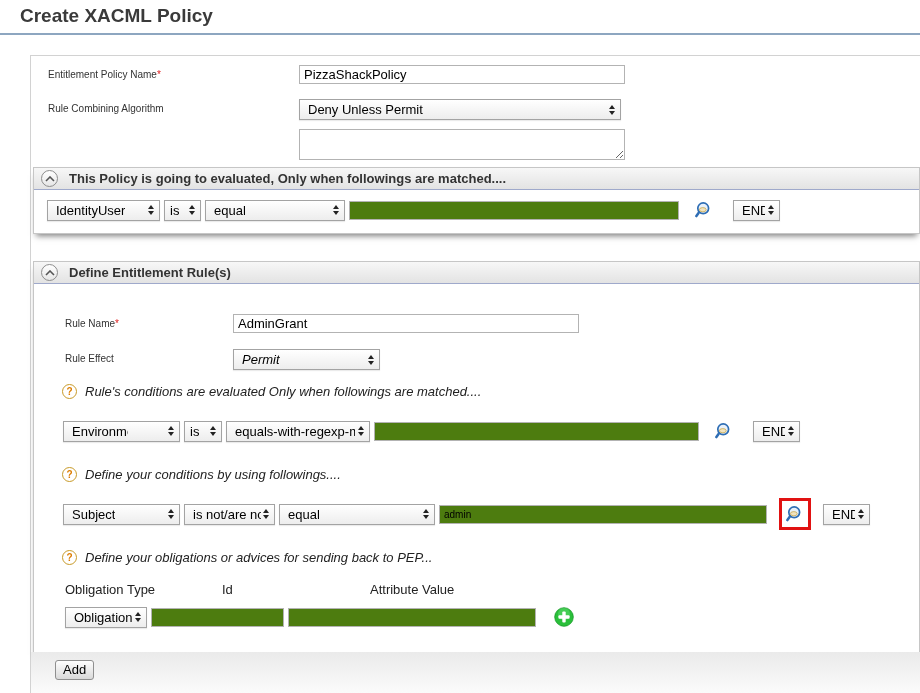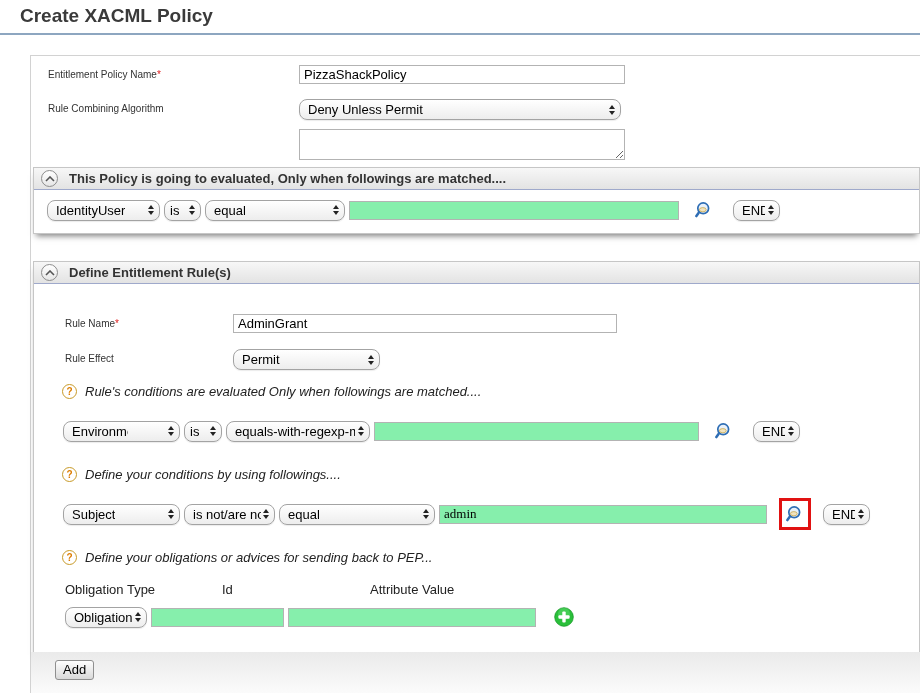--- a/index.html
+++ b/index.html
@@ -10,39 +10,39 @@
   .outer{position:absolute;left:30px;top:55px;right:0;bottom:0;background:#fff;
          border-top:1px solid #d2d2d2;border-left:1px solid #d2d2d2;}
   .lbl{position:absolute;font-size:10px;color:#333;white-space:nowrap;}
   .req{color:#e02020;}
   .tin{position:absolute;box-sizing:border-box;height:19px;border:1px solid #b3b3b3;
        font-family:"Liberation Sans",sans-serif;font-size:13px;padding:0 4px;color:#000;background:#fff;}
   .tarea{position:absolute;box-sizing:border-box;border:1px solid #b3b3b3;
        font-family:"Liberation Sans",sans-serif;font-size:13px;padding:2px 4px;resize:both;}
   
   .sel{box-sizing:border-box;height:21px;display:inline-flex;align-items:center;justify-content:space-between;
-       border:1px solid #a3a3a3;border-radius:8px;background:linear-gradient(#ffffff,#ededed);
+       border:1px solid #a3a3a3;border-radius:0;background:linear-gradient(#ffffff,#ededed);
        font-size:13px;color:#000;padding:0 5px 0 8px;white-space:nowrap;overflow:hidden;cursor:default;
        box-shadow:0 1px 1px rgba(0,0,0,0.08);}
   .sel .txt{overflow:hidden;text-overflow:clip;}
   .arrows{display:flex;flex-direction:column;align-items:center;margin-left:6px;flex:none;}
   .arrows .up{width:0;height:0;border-left:3.5px solid transparent;border-right:3.5px solid transparent;
               border-bottom:4.5px solid #222;margin-bottom:2px;}
   .arrows .dn{width:0;height:0;border-left:3.5px solid transparent;border-right:3.5px solid transparent;
               border-top:4.5px solid #222;}
   .section{position:absolute;left:2px;right:0;background:#fff;border:1px solid #c6c6c6;
            box-shadow:0 5px 6px -3px rgba(0,0,0,0.5);}
   .sec-head{height:21px;display:flex;align-items:center;gap:11px;padding-left:7px;
             background:linear-gradient(#f7f7f7,#e3e3e3);border-bottom:1px solid #9fa9cb;}
   .sec-title{font-size:13px;font-weight:bold;color:#333;}
   .collapse{width:15px;height:15px;border-radius:50%;border:1px solid #8d8d8d;flex:none;
             background:linear-gradient(#ffffff,#e6e6e6);display:flex;align-items:center;justify-content:center;}
   .crow{position:absolute;display:flex;align-items:center;gap:4px;height:22px;justify-content:space-between;}
-  .flexin{box-sizing:border-box;height:19px;border:1px solid #b3b3b3;font-family:Liberation Serif, serif;
-          font-size:13px;padding:0 4px;color:#000;background:#86efac;}
+  .flexin{box-sizing:border-box;height:19px;border:1px solid #b3b3b3;font-family:Liberation Sans, sans-serif;
+          font-size:10px;padding:0 4px;color:#000;background:#4d7c0f;}
   .mag{width:18px;height:18px;flex:none;cursor:pointer;}
   .mag-pad{margin-left:12px;}
   .end-pad{margin-left:16px;}
   .redbox{border:3px solid #e11212;padding:4px;margin-left:8px;display:flex;flex:none;}
   .help{position:absolute;display:flex;align-items:center;gap:8px;height:15px;}
   .help-q{width:13px;height:13px;border-radius:50%;border:1px solid #c89a28;color:#dd7d00;flex:none;
           font-size:10px;font-weight:bold;display:flex;align-items:center;justify-content:center;background:#fff;}
   .help-t{font-size:13px;font-style:italic;color:#222;white-space:nowrap;}
   .colhdr{position:absolute;font-size:13px;color:#222;white-space:nowrap;}
   .plus{width:20px;height:20px;flex:none;margin-left:14px;cursor:pointer;}
@@ -126,24 +126,24 @@
       <div class="sec-head">
         <span class="collapse">
           <svg width="10" height="6" viewBox="0 0 10 6">
               <polyline points="1,5 5,1 9,5" fill="none" stroke="#555" stroke-width="1.6"></polyline>
             </svg>
         </span>
         <span class="sec-title">Define Entitlement Rule(s)</span>
       </div>
 
       <span class="lbl" style="left:31px;top:56px;"><span>Rule Name</span><span class="req">*</span></span>
-      <input class="tin" style="left: 199px; top: 52px; width: 384px;" value="AdminGrant">
+      <input class="tin" style="left: 199px; top: 52px; width: 346px;" value="AdminGrant">
 
       <span class="lbl" style="left:31px;top:91px;">Rule Effect</span>
-      <div class="sel" style="position:absolute;left:199px;top:87px;width:147px;">
+      <div class="sel" style="position:absolute;left:199px;top:87px;width:147px;font-style:italic;">
         <span class="txt">Permit</span>
         <span class="arrows">
             <span class="up"></span>
             <span class="dn"></span>
           </span>
       </div>
 
       <div class="help" style="left:28px;top:122px;">
         <span class="help-q">?</span>
         <span class="help-t">Rule's conditions are evaluated Only when followings are matched....</span>

